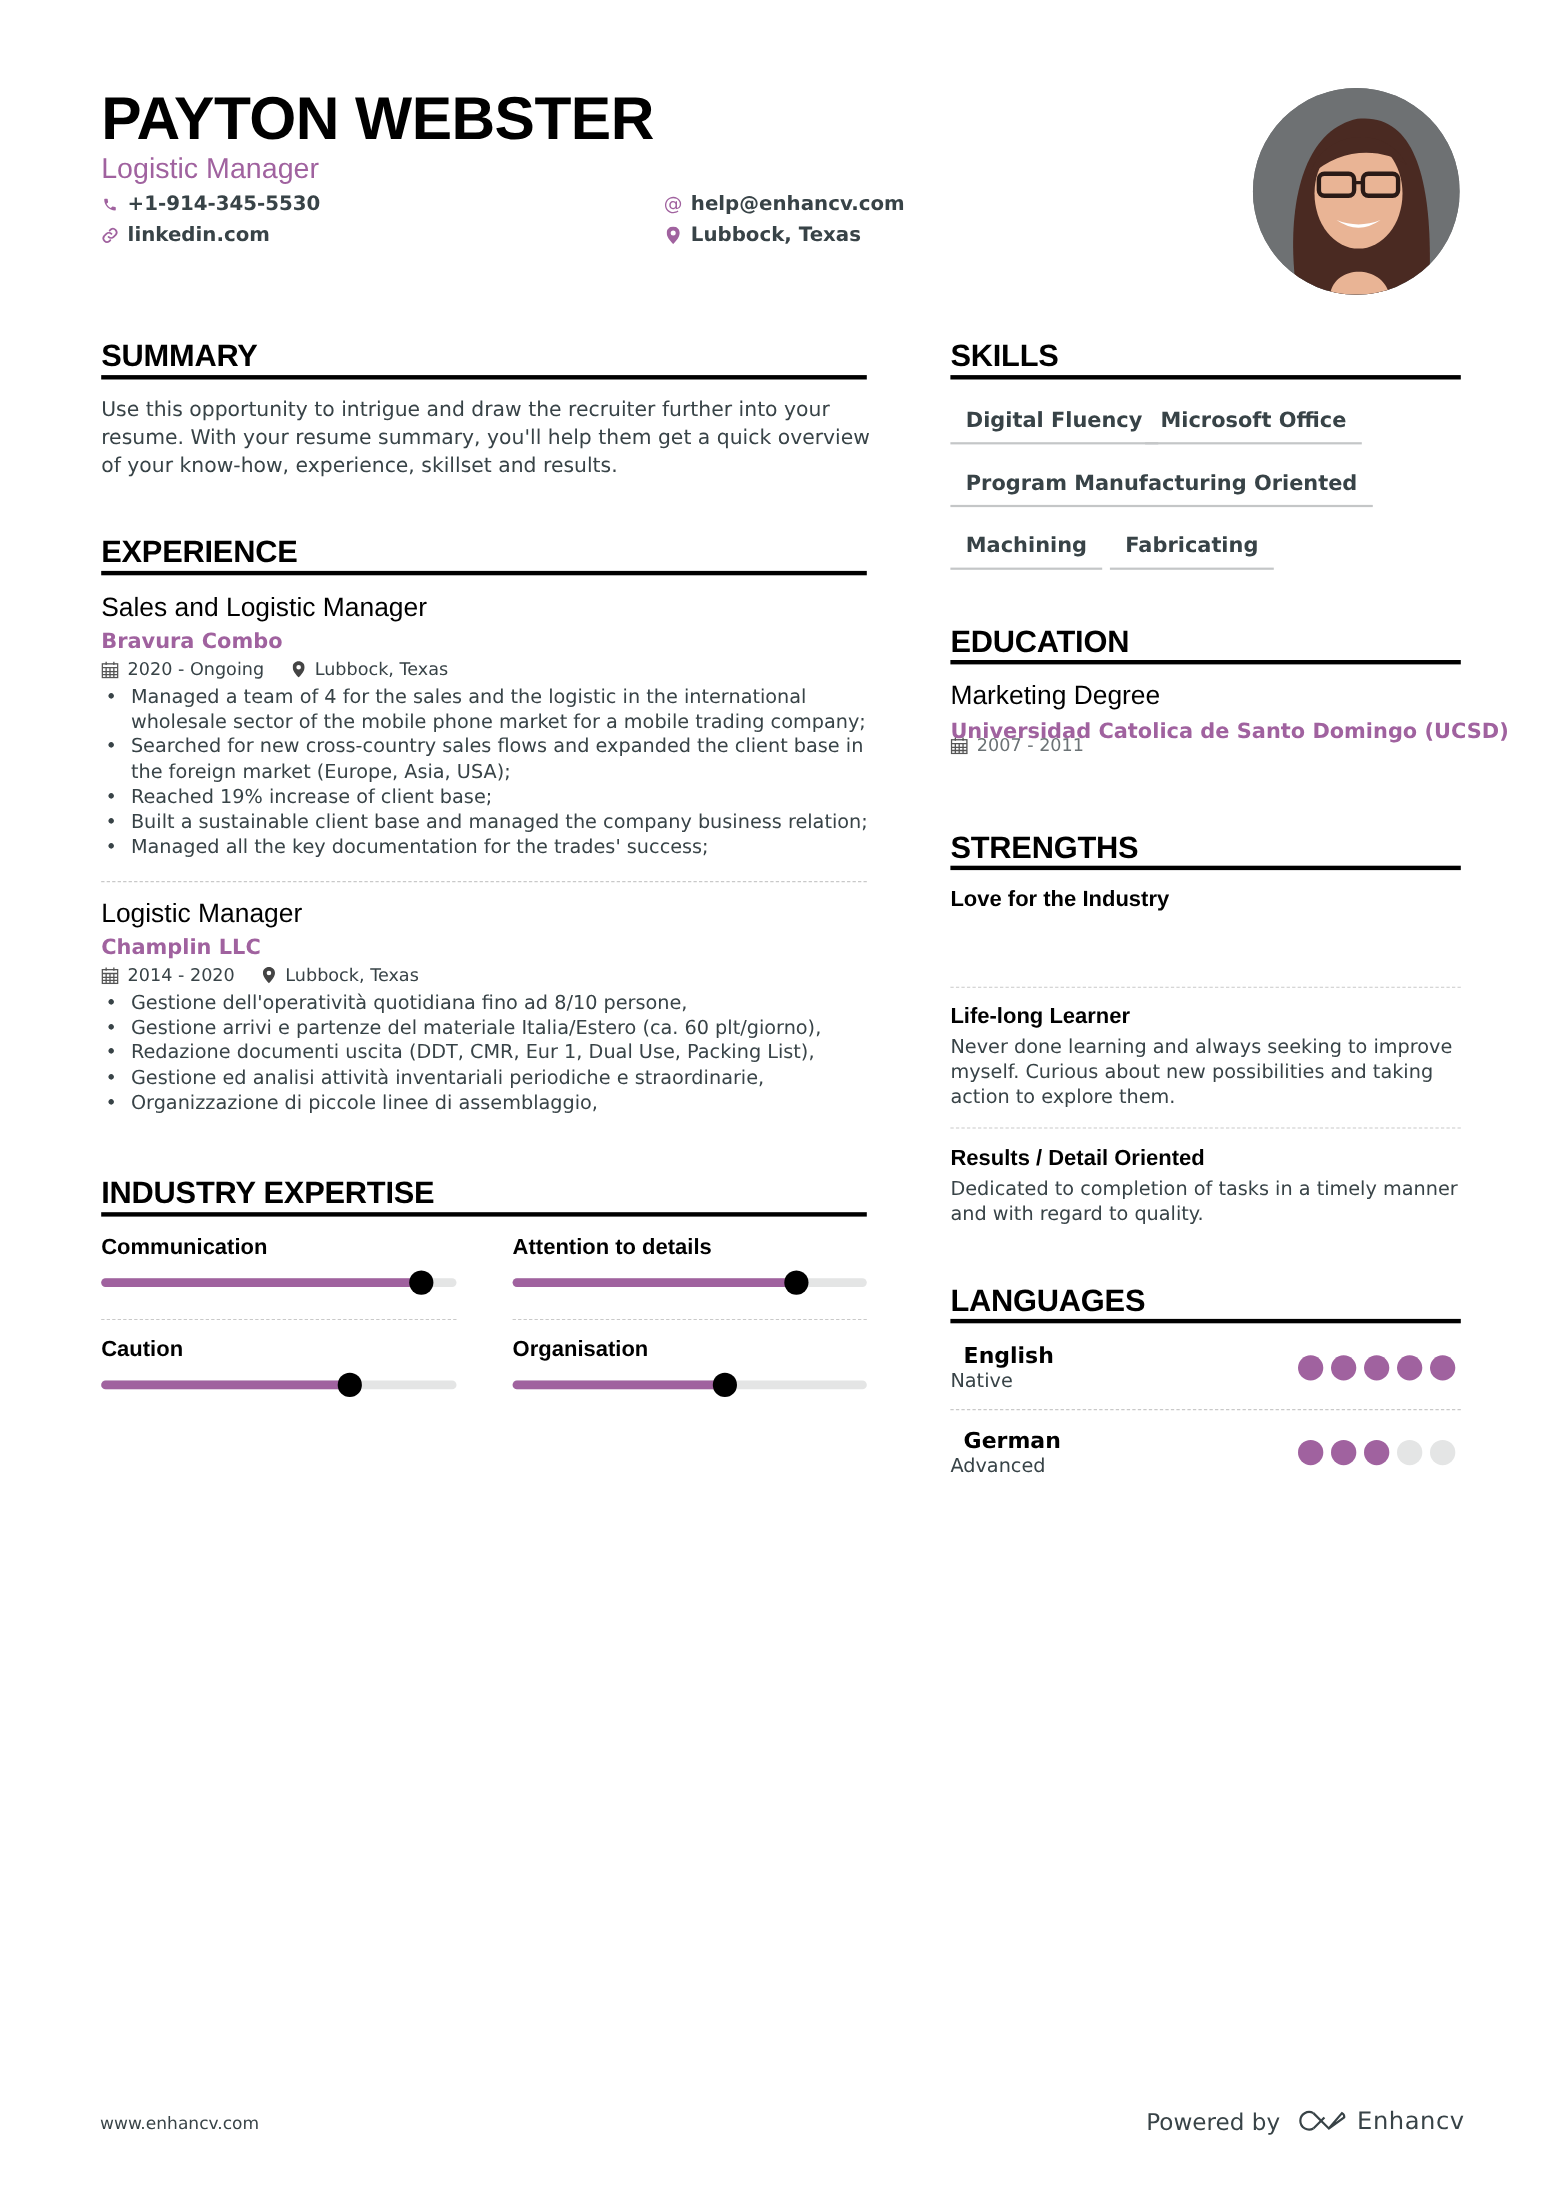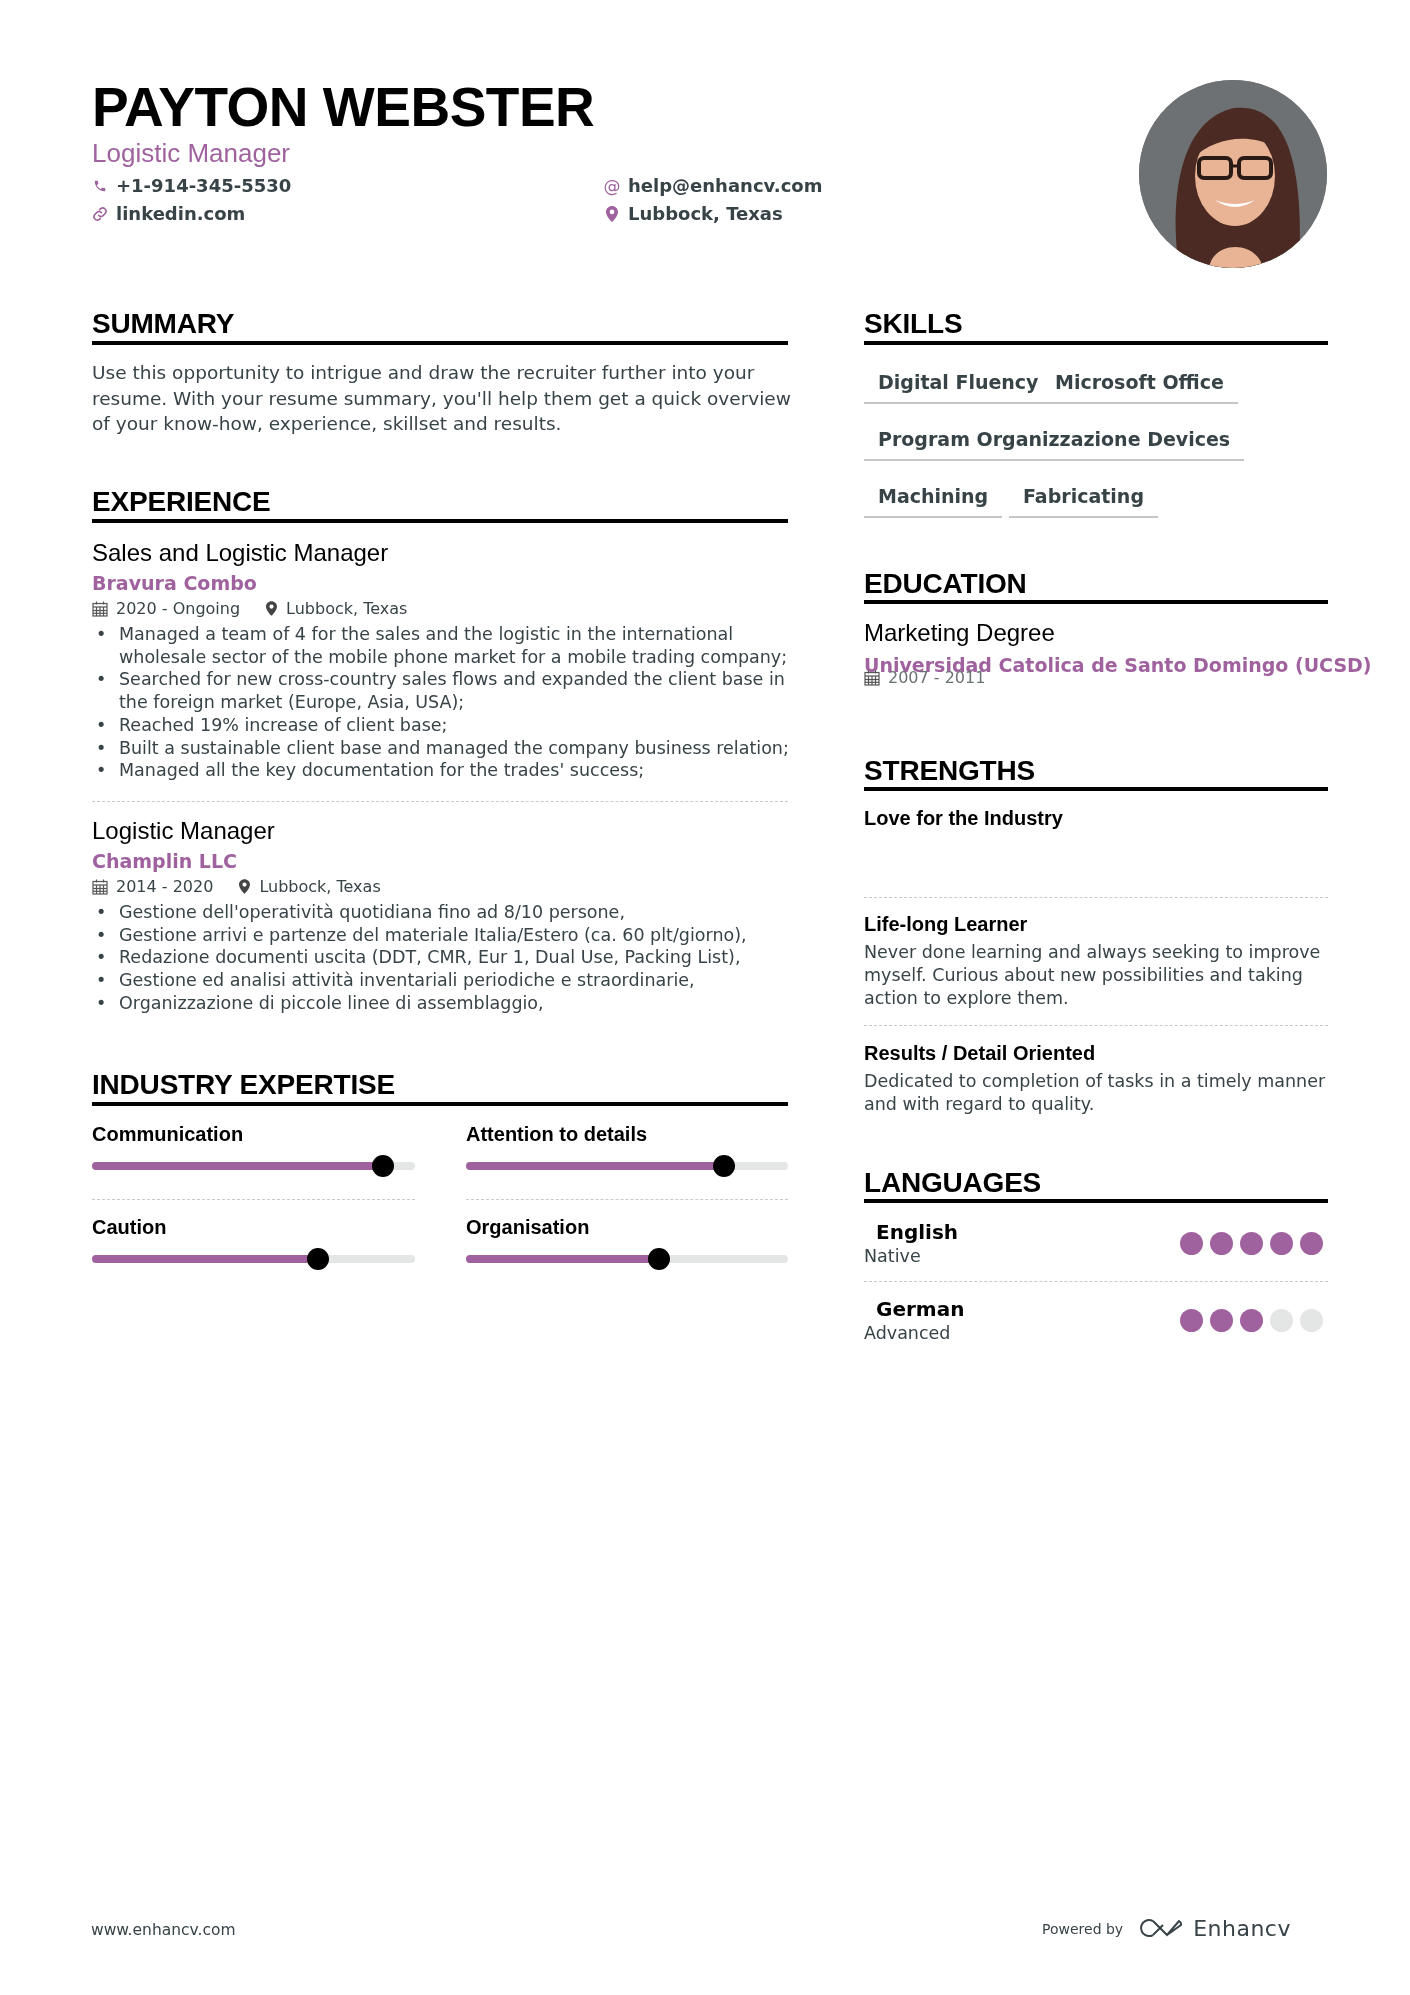--- a/index.html
+++ b/index.html
@@ -43,21 +43,21 @@
 
   
   .lang-name { font-size: 20px; font-weight: 700; color: #000; line-height: 24px; margin-left: 12px; }
   .lang-level { font-size: 17.5px; color: #384347; line-height: 22px; }
   .dots { display: flex; gap: 7px; }
   .dot { width: 23px; height: 23px; border-radius: 50%; background: #a0629f; }
   .dot.off { background: #e4e5e5; }
 
   .footer-left { left: 91px; top: 1921px; font-size: 15.5px; color: #384347; }
   .footer-right { left: 1042px; top: 1916px; display: flex; align-items: center; gap: 14px; }
-  .footer-right .powered { font-size: 14px; color: #384347; }
+  .footer-right .powered { font-size: 21px; color: #384347; }
   .footer-right .brand { display: flex; align-items: flex-start; gap: 8px; font-size: 22px; color: #384347; letter-spacing: 0.5px; }
 </style>
 </head>
 <body>
 
 <div class="abs name">PAYTON WEBSTER</div>
 <div class="abs role">Logistic Manager</div>
 
 <div class="abs contact" style="left:92px; top:174px;">
   <span class="ic">
@@ -203,21 +203,21 @@
 <div class="abs exp-label" style="left:466px; top:1215px;">Organisation</div>
 <div class="abs bar" style="left:466px; top:1255px; width:322px;">
   <div class="fill" style="width:60%;"></div>
   <div class="knob" style="left:60%;"></div>
 </div>
 
 <div class="abs sec-title" style="left:864px; top:308px;">SKILLS</div>
 <div class="abs rule" style="left:864px; top:341px; width:464px;"></div>
 <div class="abs skill" style="left:864px; top:370px;">Digital Fluency</div>
 <div class="abs skill" style="left:1041px; top:370px;">Microsoft Office</div>
-<div class="abs skill" style="left:864px; top:427px;">Program Organizzazione Devices</div>
+<div class="abs skill" style="left:864px; top:427px;">Program Manufacturing Oriented</div>
 <div class="abs skill" style="left:864px; top:484px;">Machining</div>
 <div class="abs skill" style="left:1009px; top:484px;">Fabricating</div>
 
 <div class="abs sec-title" style="left:864px; top:568px;">EDUCATION</div>
 <div class="abs rule" style="left:864px; top:600px; width:464px;"></div>
 <div class="abs job-title" style="left:864px; top:618px;">Marketing Degree</div>
 <div class="abs company" style="left:864px; top:653px; white-space:nowrap;">Universidad Catolica de Santo Domingo (UCSD)</div>
 <div class="abs meta" style="left:864px; top:668px; color:#6b7275;">
   <span class="ic">
     <svg width="16" height="16" viewBox="0 0 16 16" fill="none" stroke="#555" stroke-width="1.2">

